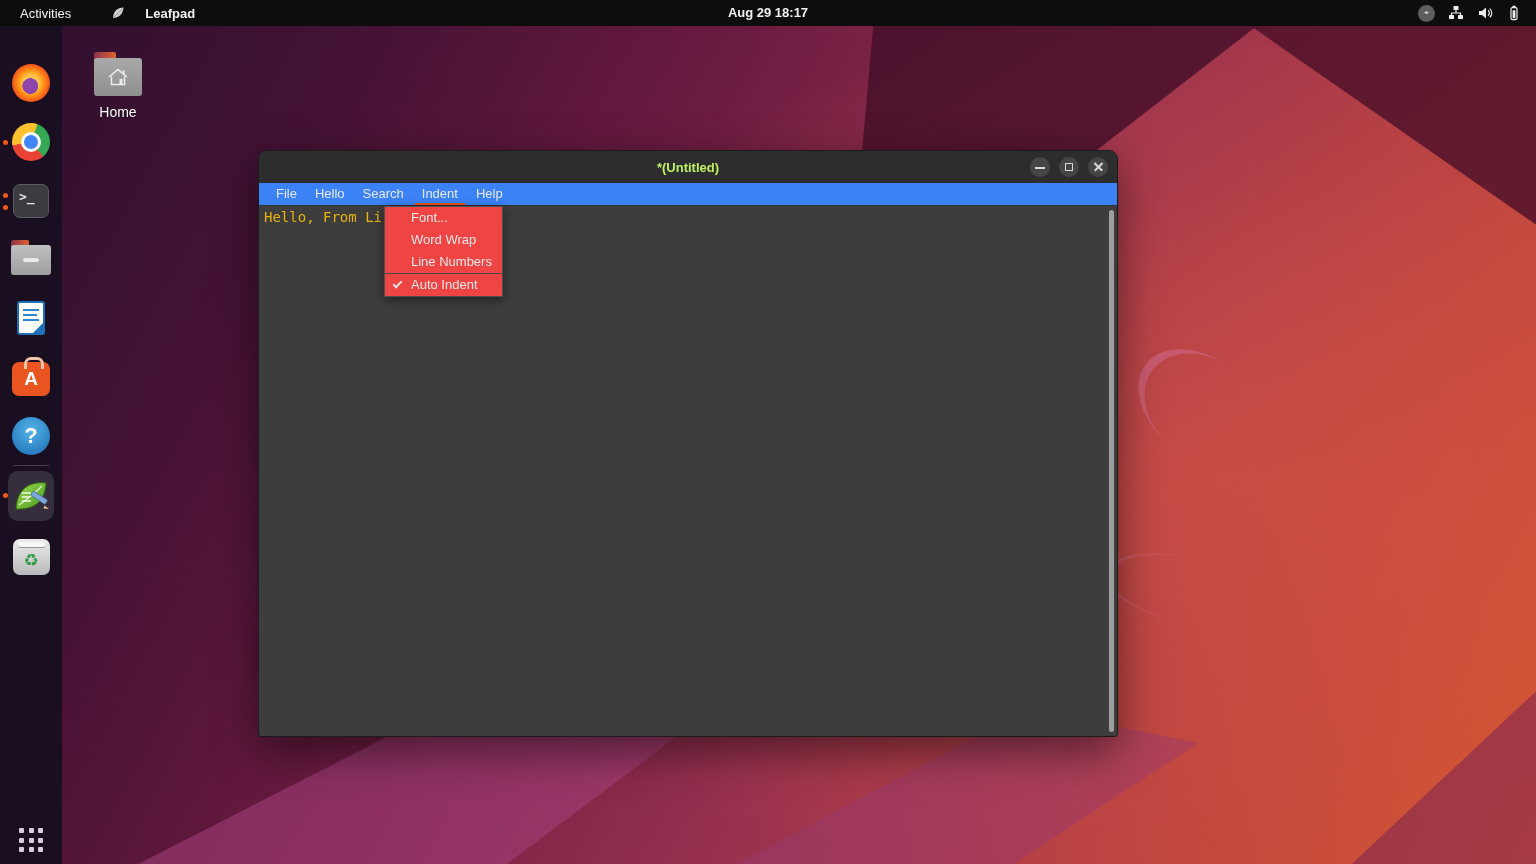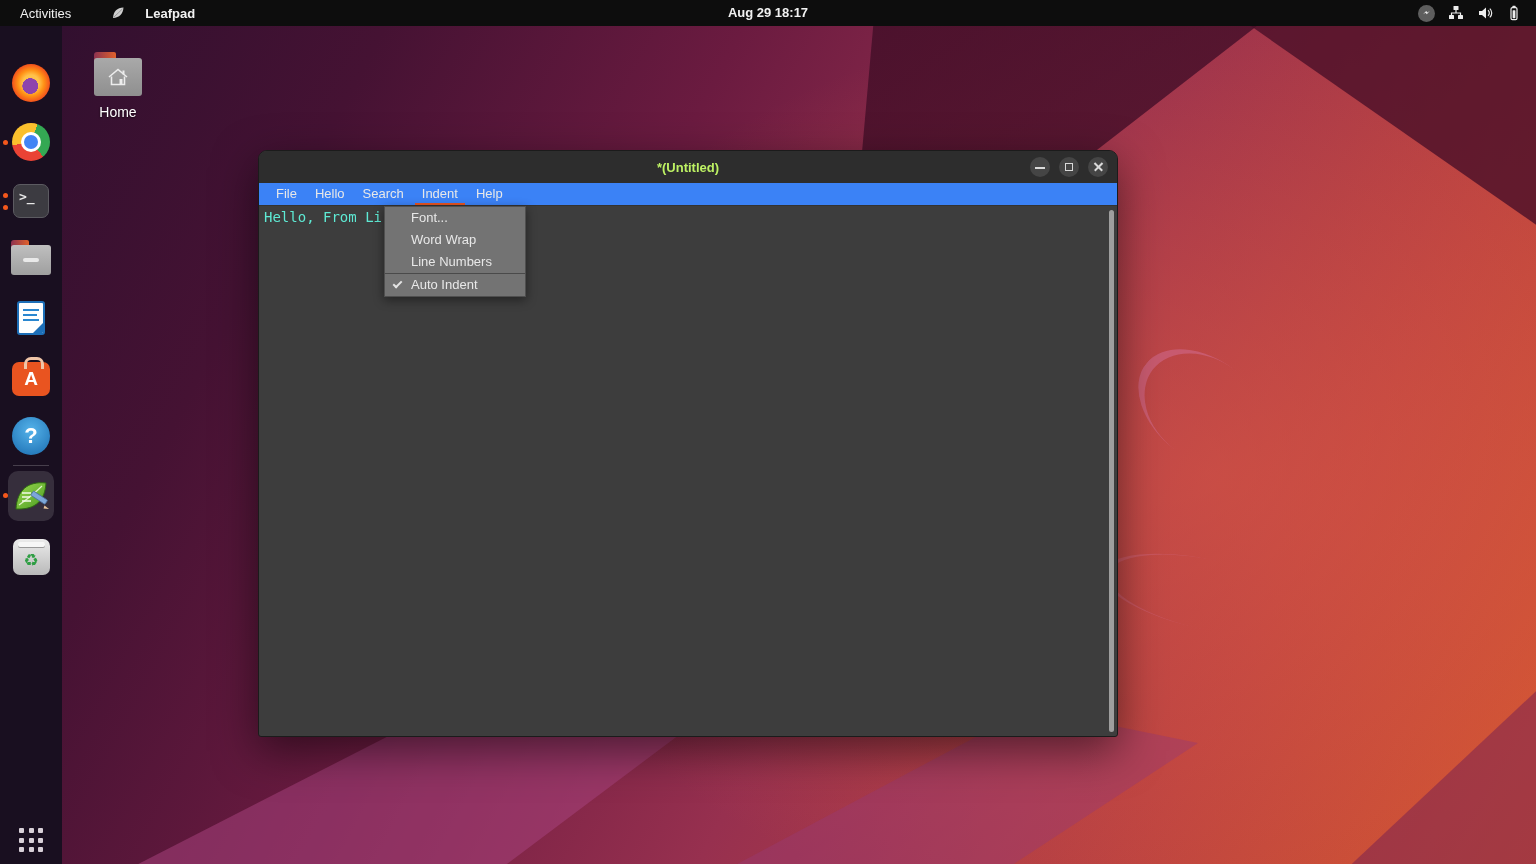--- a/index.html
+++ b/index.html
@@ -106,25 +106,25 @@
   .wbtn .max { position:absolute; inset:6px; border:1.5px solid #d9d9d9; }
   .wbtn .x1,.wbtn .x2 { position:absolute; left:4.5px; top:9px; width:11px; height:1.6px; background:#d9d9d9; }
   .wbtn .x1 { transform:rotate(45deg); } .wbtn .x2 { transform:rotate(-45deg); }
 
   .menubar { height:23px; background:#3b82f6; display:flex; align-items:stretch; padding-left:8px;
     border-bottom:1px solid #333; }
   .menu-item { color:#e8e8e8; font-size:13px; padding:3px 9px 0; position:relative; }
   .menu-item.active::after { content:""; position:absolute; left:2px; right:2px; bottom:0; height:2px; background:#e95420; }
 
   .editor { position:absolute; left:1px; top:56px; right:1px; bottom:1px; background:#3d3d3d; }
-  .editor-text { position:absolute; left:4px; top:2px; color:#5eead4;
+  .editor-text { position:absolute; left:4px; top:2px; color:#eab308;
     font-family:"DejaVu Sans Mono", monospace; font-size:14px; white-space:pre; }
   .scrollbar { position:absolute; right:2px; top:3px; bottom:3px; width:5px; border-radius:3px; background:#9e9e9e; }
 
-  .dropdown { position:absolute; left:125px; top:55px; width:142px; background:#737373;
+  .dropdown { position:absolute; left:125px; top:55px; width:119px; background:#ef4444;
     border:1px solid #4f4f4f; box-shadow:0 3px 10px rgba(0,0,0,.45); z-index:30; }
   .dd-item { height:22px; line-height:22px; padding-left:26px; color:#e8e8e8; font-size:13px; position:relative; }
   .dd-sep { height:1px; background:#4a4a4a; }
   .check { position:absolute; left:8px; top:7px; width:9px; height:5px;
     border-left:2px solid #e4e4e4; border-bottom:2px solid #e4e4e4; transform:rotate(-45deg); }
 </style>
 </head>
 <body>
 
 <div class="screen">

